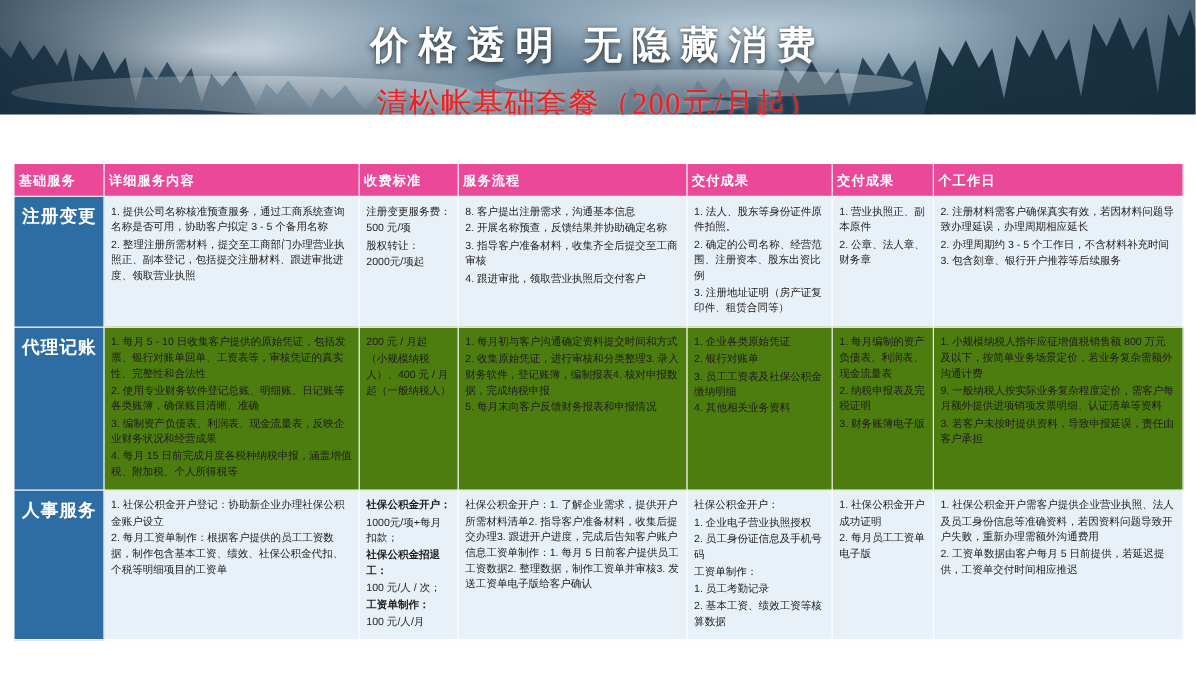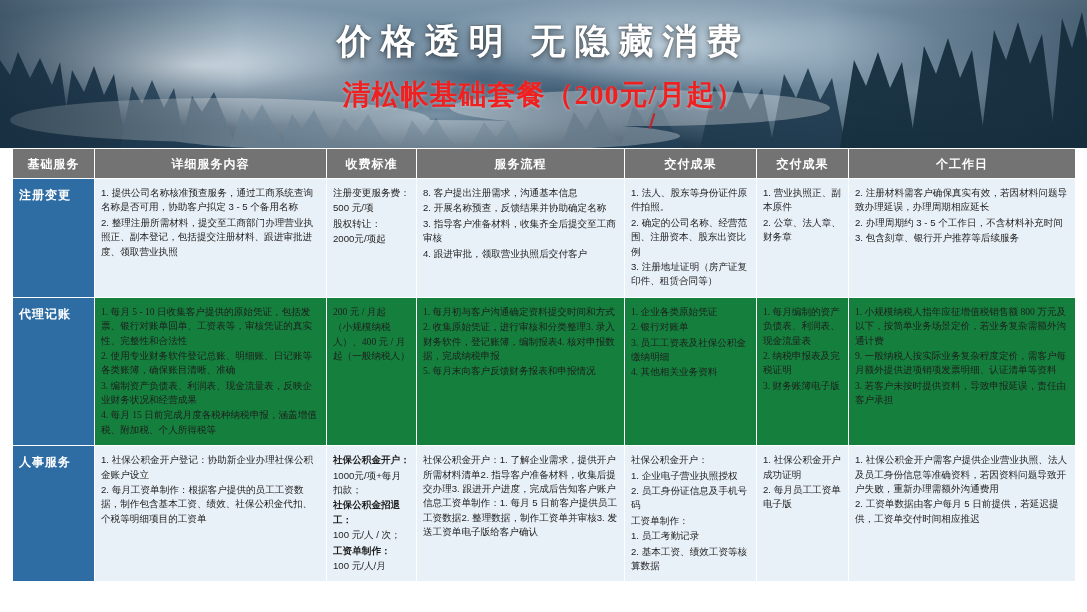--- a/index.html
+++ b/index.html
@@ -14,21 +14,21 @@
     position: relative;
     width: 1087px;
     height: 612px;
     background: #ffffff;
   }
 
   
   .hero {
     position: relative;
     width: 1087px;
-    height: 148px;
+    height: 104px;
     overflow: hidden;
     background: linear-gradient(180deg, #7f98ab 0%, #6f8ba0 18%, #4e6b84 42%, #2d4a62 68%, #1b3347 100%);
   }
   .hero-fog {
     position: absolute;
     left: 0; top: 0; width: 100%; height: 100%;
     background:
       radial-gradient(ellipse 420px 90px at 18% 44%, rgba(235,243,248,0.85) 0%, rgba(235,243,248,0.0) 70%),
       radial-gradient(ellipse 380px 70px at 62% 30%, rgba(225,238,246,0.7) 0%, rgba(225,238,246,0.0) 72%),
       radial-gradient(ellipse 500px 110px at 85% 62%, rgba(210,230,240,0.55) 0%, rgba(210,230,240,0.0) 74%),
@@ -56,21 +56,21 @@
     text-shadow: 0 2px 6px rgba(0,0,0,0.55), 0 0 2px rgba(0,0,0,0.4);
     font-family: "Liberation Serif", serif;
   }
   .hero-subtitle {
     position: absolute;
     top: 76px;
     left: 0; right: 0;
     text-align: center;
     color: #f02020;
     font-size: 28px;
-    font-weight: bold;
+    font-weight: normal;
     letter-spacing: 1px;
     text-shadow: 0 1px 3px rgba(255,255,255,0.35);
     font-family: "Liberation Serif", serif;
   }
   .hero-strike {
     position: absolute;
     top: 113px;
     left: 651px;
     width: 2px;
     height: 16px;
@@ -93,41 +93,41 @@
     font-size: 9.6px;
     line-height: 1.5;
     color: #1d1d1d;
   }
   table.svc th, table.svc td {
     border: 1px solid #ffffff;
     vertical-align: top;
     padding: 7px 6px;
   }
   table.svc thead th {
-    background: #737373;
-    color: #ffffff;
-    font-size: 12px;
-    font-weight: bold;
-    text-align: center;
-    vertical-align: middle;
-    height: 30px;
-    padding: 4px 4px;
-    letter-spacing: 1px;
-  }
-  td.cat {
-    background: #2e6ca4;
+    background: #ec4899;
     color: #ffffff;
     font-size: 12px;
     font-weight: bold;
     text-align: left;
     vertical-align: middle;
+    height: 30px;
+    padding: 4px 4px;
     letter-spacing: 1px;
   }
+  td.cat {
+    background: #2e6ca4;
+    color: #ffffff;
+    font-size: 16px;
+    font-weight: bold;
+    text-align: right;
+    vertical-align: middle;
+    letter-spacing: 1px;
+  }
   tr.band-a td.body { background: #e9f1f8; }
-  tr.band-b td.body { background: #15803d; font-family: Liberation Serif, serif; }
+  tr.band-b td.body { background: #4d7c0f; }
   td.body p {
     margin: 0 0 1px 0;
     text-indent: 0;
   }
   td.body p.bold { font-weight: bold; }
 </style>
 </head>
 <body>
 
 <div class="page">

